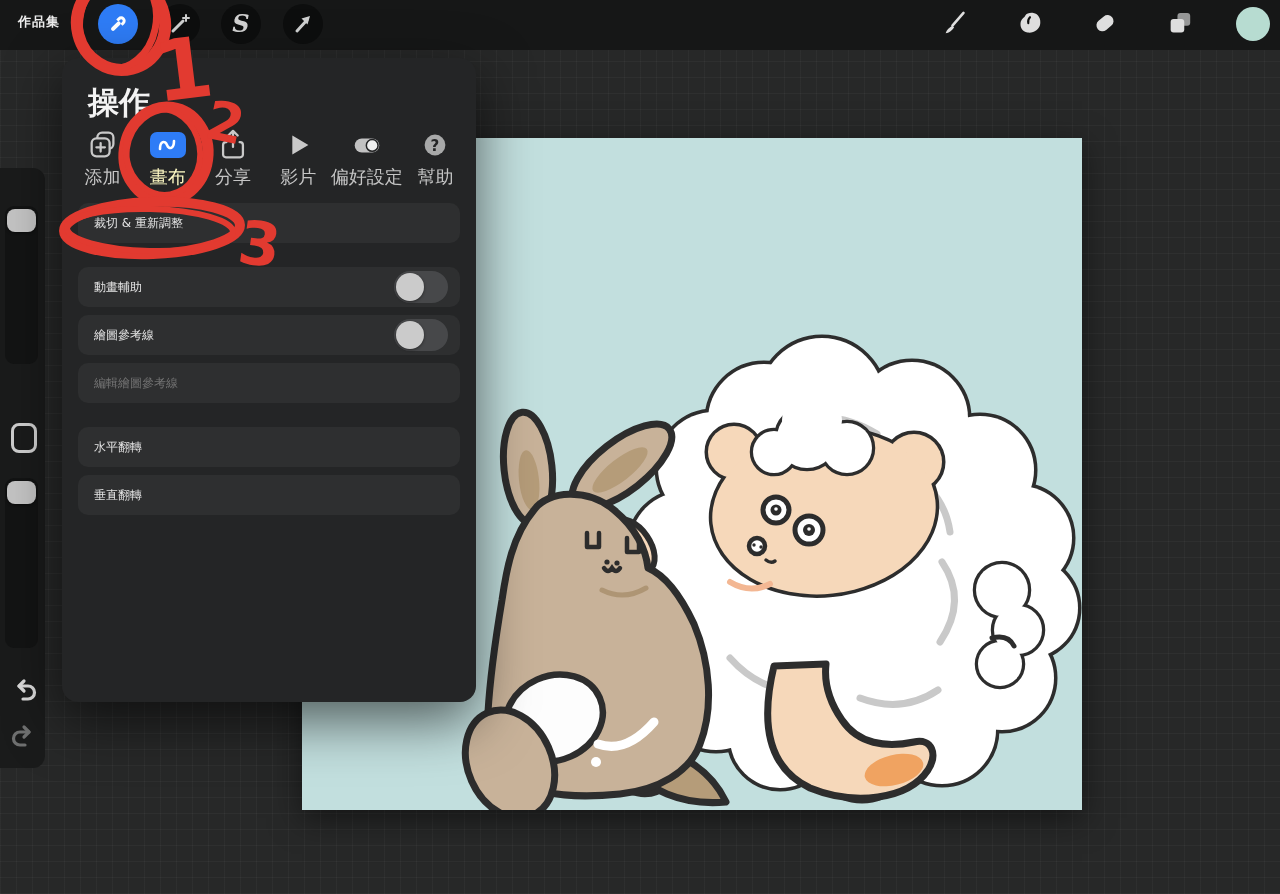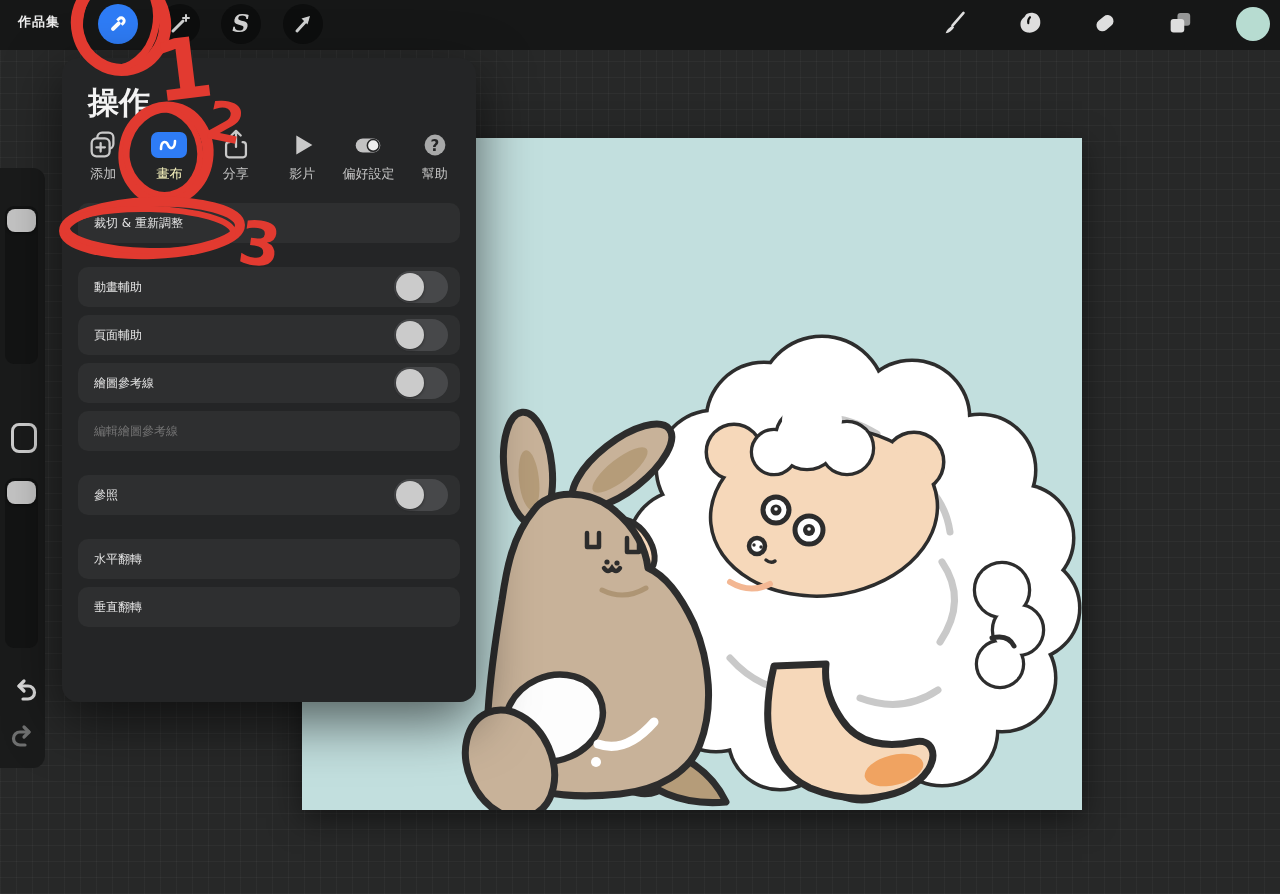--- a/index.html
+++ b/index.html
@@ -24,21 +24,21 @@
   .histbtn{position:absolute;left:9px;width:30px;height:30px;z-index:7;display:flex;align-items:center;justify-content:center;}
   
   .artboard{position:absolute;left:302px;top:138px;width:780px;height:672px;background:#c2dfde;box-shadow:0 8px 30px rgba(0,0,0,.5);z-index:4;}
   
   .popover{position:absolute;left:62px;top:58px;width:414px;height:644px;background:#242526;border-radius:16px;z-index:30;
     box-shadow:0 18px 55px rgba(0,0,0,.6);}
   .pop-title{position:absolute;left:26px;top:24px;font-size:31px;font-weight:700;color:#f3f3f3;}
   .tabs{position:absolute;left:8px;top:70px;width:398px;display:flex;}
   .tab{flex:1;display:flex;flex-direction:column;align-items:center;}
   .tab .tabicon{height:34px;display:flex;align-items:center;justify-content:center;}
-  .tab .tablabel{margin-top:3px;font-size:13px;color:#c4c4c4;white-space:nowrap;}
+  .tab .tablabel{margin-top:3px;font-size:18px;color:#c4c4c4;white-space:nowrap;}
   .tab.selected .tablabel{color:#fef9c3;}
   .menu{position:absolute;left:16px;top:145px;width:382px;}
   .row{position:relative;height:40px;background:#2e2f30;border-radius:10px;margin-bottom:8px;}
   .row.gap{margin-top:24px;}
   .row-label{position:absolute;left:16px;top:0;line-height:40px;font-size:12px;color:#e4e4e4;}
   .row.disabled .row-label{color:#737373;}
   .toggle{position:absolute;right:12px;top:4px;width:54px;height:32px;border-radius:16px;background:#47484a;}
   .toggle .knob{position:absolute;left:2px;top:2px;width:28px;height:28px;border-radius:50%;background:#cbcbcb;box-shadow:0 1px 3px rgba(0,0,0,.45);}
   
   .anno{position:absolute;left:0;top:0;width:1280px;height:894px;z-index:50;pointer-events:none;}
@@ -320,39 +320,27 @@
       <div class="row">
         <span class="row-label">裁切 &amp; 重新調整</span>
       </div>
       <div class="row gap">
         <span class="row-label">動畫輔助</span>
         <div class="toggle">
             <div class="knob"></div>
           </div>
       </div>
       <div class="row">
-        <span class="row-label">頁面輔助</span>
-        <div class="toggle">
-            <div class="knob"></div>
-          </div>
-      </div>
-      <div class="row">
         <span class="row-label">繪圖參考線</span>
         <div class="toggle">
             <div class="knob"></div>
           </div>
       </div>
       <div class="row disabled">
         <span class="row-label">編輯繪圖參考線</span>
-      </div>
-      <div class="row gap">
-        <span class="row-label">參照</span>
-        <div class="toggle">
-            <div class="knob"></div>
-          </div>
       </div>
       <div class="row gap">
         <span class="row-label">水平翻轉</span>
       </div>
       <div class="row">
         <span class="row-label">垂直翻轉</span>
       </div>
     </div>
   </div>
 

